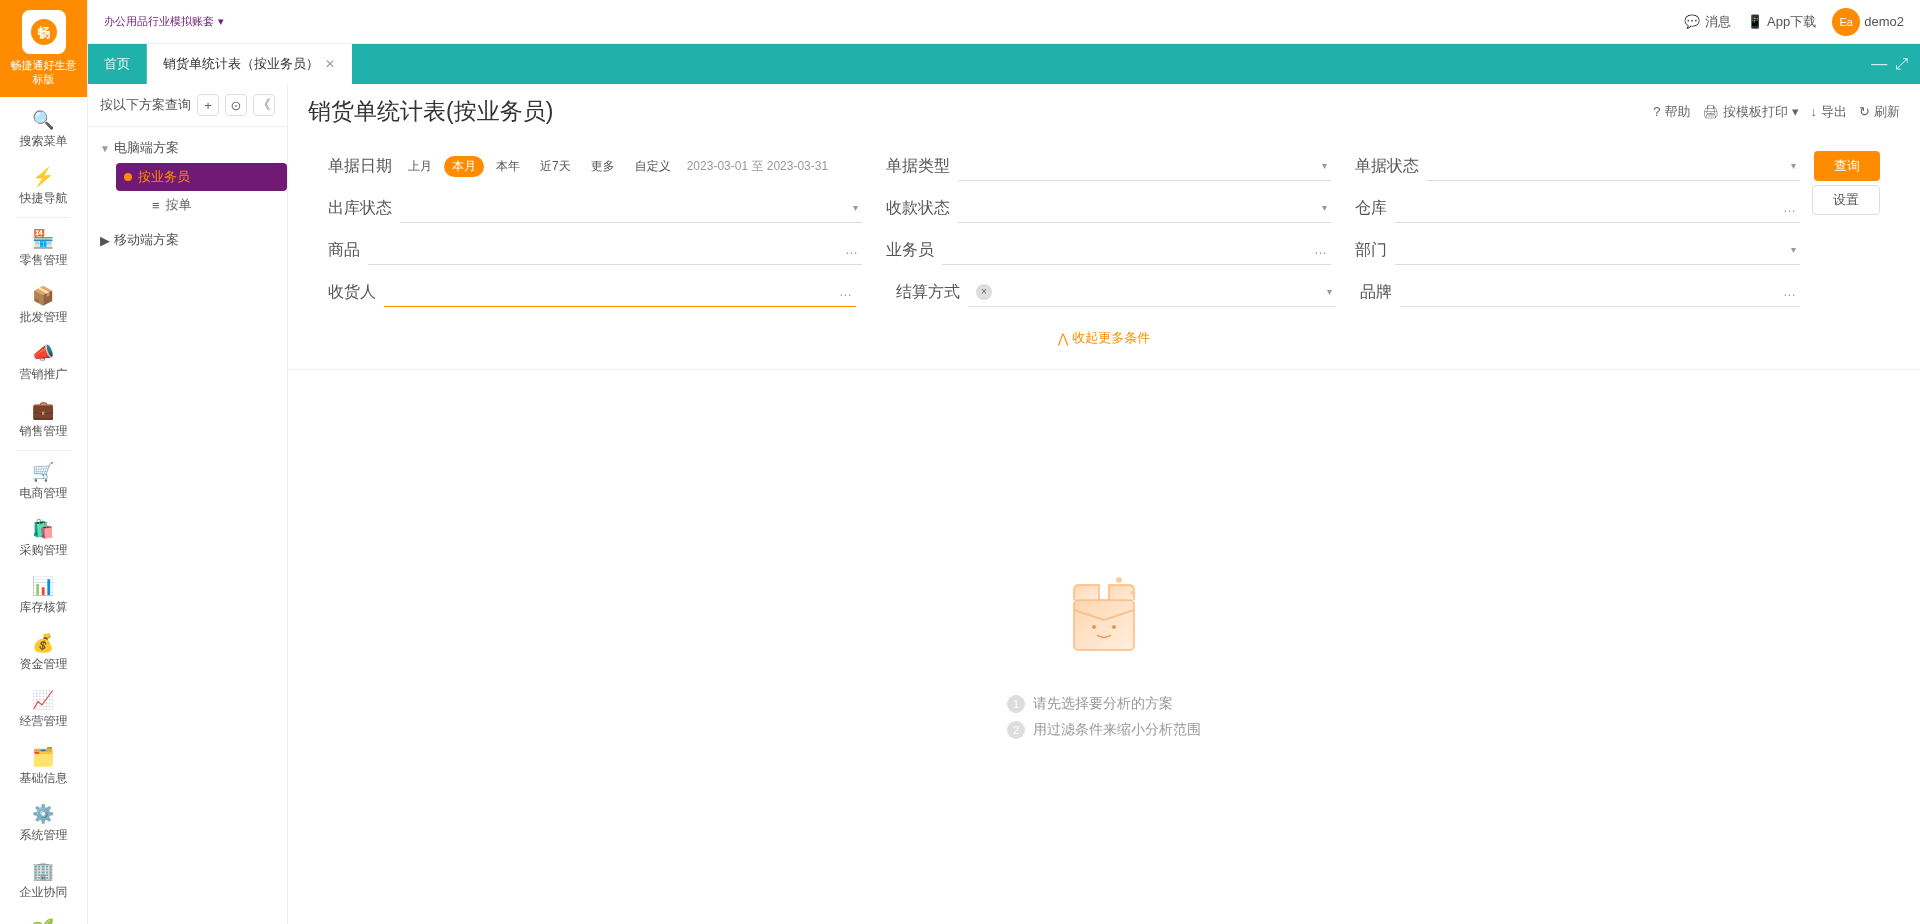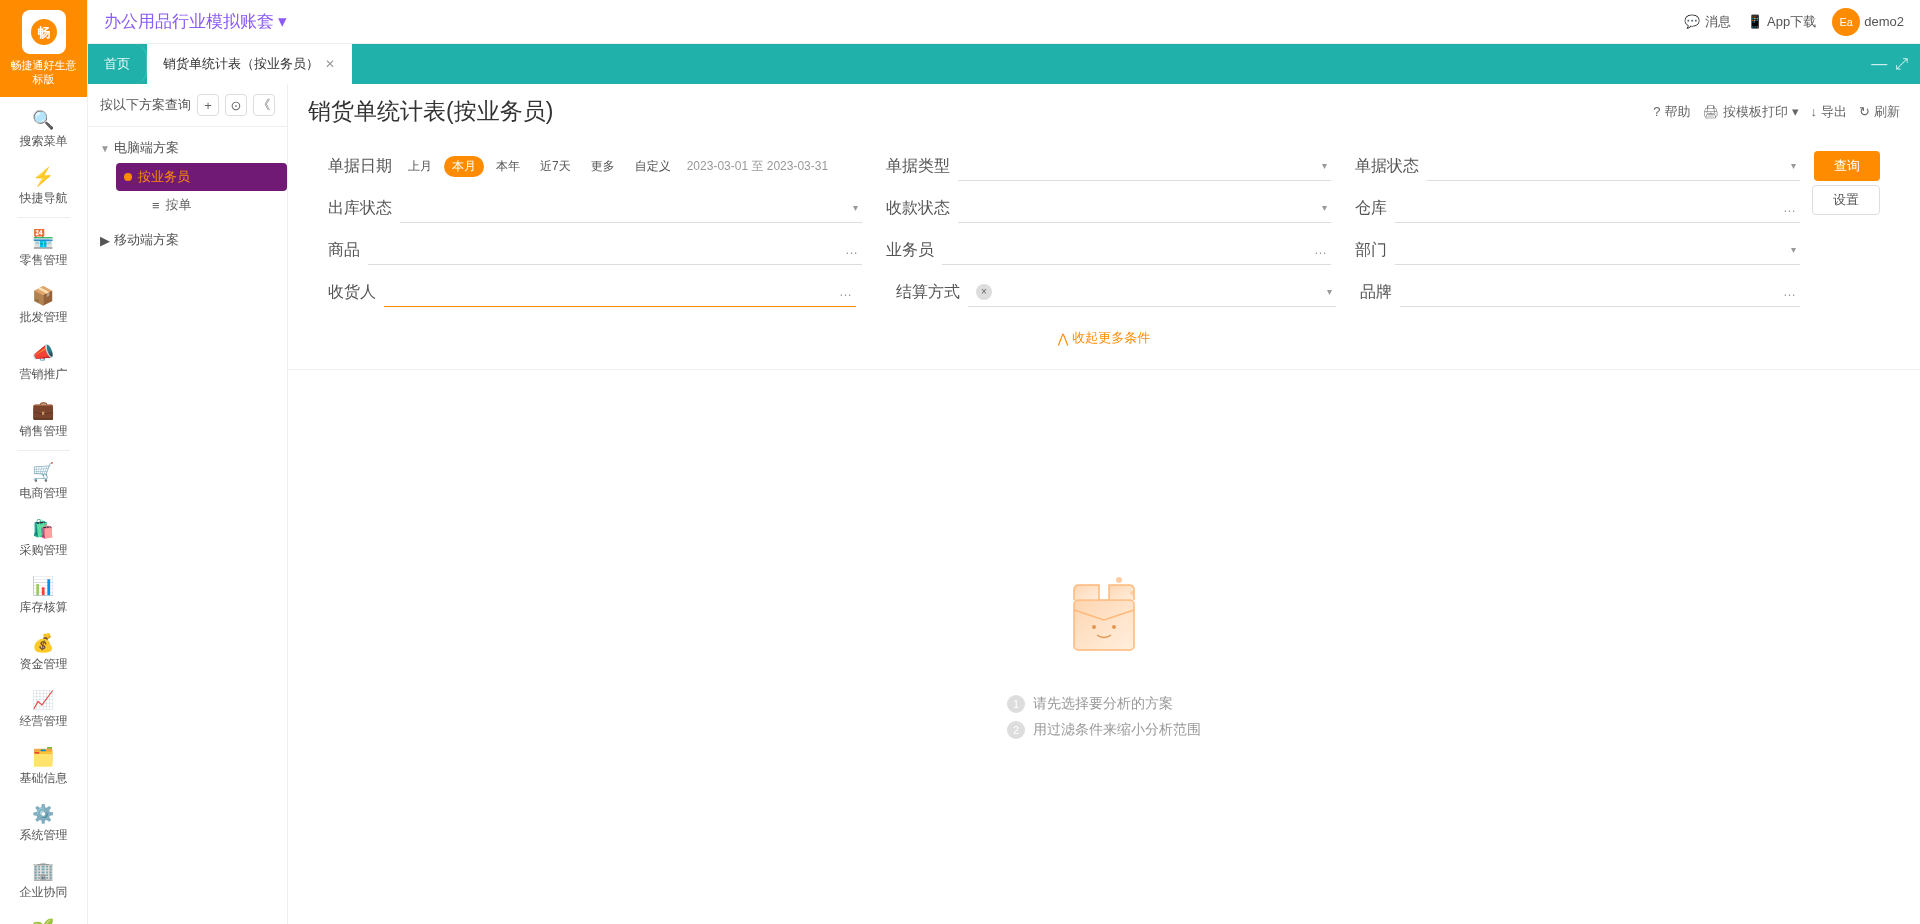--- a/index.html
+++ b/index.html
@@ -13,32 +13,32 @@
     .sidebar-nav { display: flex; flex-direction: column; align-items: center; width: 100%; padding: 4px 0; }
     .sidebar-item { width: 100%; display: flex; flex-direction: column; align-items: center; padding: 8px 4px; cursor: pointer; font-size: 12px; color: #555; }
     .sidebar-item-icon { font-size: 18px; margin-bottom: 2px; }
     .sidebar-divider { width: 60%; height: 1px; background: #eee; margin: 2px auto; }
 
     
     .main { flex: 1; display: flex; flex-direction: column; overflow: hidden; }
 
     
     .topbar { height: 44px; background: #fff; border-bottom: 1px solid #eee; display: flex; align-items: center; justify-content: space-between; padding: 0 16px; flex-shrink: 0; }
-    .topbar-left { display: flex; align-items: center; gap: 8px; font-size: 17px; color: #8b5cf6; text-align: center; }
+    .topbar-left { display: flex; align-items: center; gap: 8px; font-size: 11px; color: #701a75; text-align: center; }
     .topbar-dropdown { display: flex; align-items: center; gap: 4px; cursor: pointer; }
     .topbar-right { display: flex; align-items: center; gap: 16px; font-size: 13px; color: #555; }
     .topbar-right-item { display: flex; align-items: center; gap: 4px; cursor: pointer; }
     .avatar { width: 28px; height: 28px; border-radius: 50%; background: #ff8c00; display: flex; align-items: center; justify-content: center; color: #fff; font-size: 11px; overflow: hidden; }
 
     
     .tabbar { height: 40px; background: #20b2aa; display: flex; align-items: stretch; flex-shrink: 0; }
     .tab { display: flex; align-items: center; padding: 0 16px; cursor: pointer; font-size: 13px; color: rgba(255,255,255,0.8); border-right: 1px solid rgba(255,255,255,0.2); gap: 6px; }
     .tab.active { background: #fff; color: #333; }
     .tab-close { font-size: 12px; color: #999; cursor: pointer; }
-    .tab-home { color: rgba(255,255,255,0.9); border-radius: 13px; }
+    .tab-home { color: rgba(255,255,255,0.9); }
     .tabbar-actions { margin-left: auto; display: flex; align-items: center; padding: 0 12px; gap: 8px; }
     .tabbar-action-btn { color: rgba(255,255,255,0.8); cursor: pointer; font-size: 16px; }
 
     
     .content { flex: 1; display: flex; overflow: hidden; }
 
     
     .left-panel { width: 200px; background: #fff; border-right: 1px solid #eee; flex-shrink: 0; overflow-y: auto; }
     .left-panel-header { display: flex; align-items: center; justify-content: space-between; padding: 10px 12px; font-size: 13px; color: #555; border-bottom: 1px solid #eee; }
     .left-panel-actions { display: flex; align-items: center; gap: 6px; }

